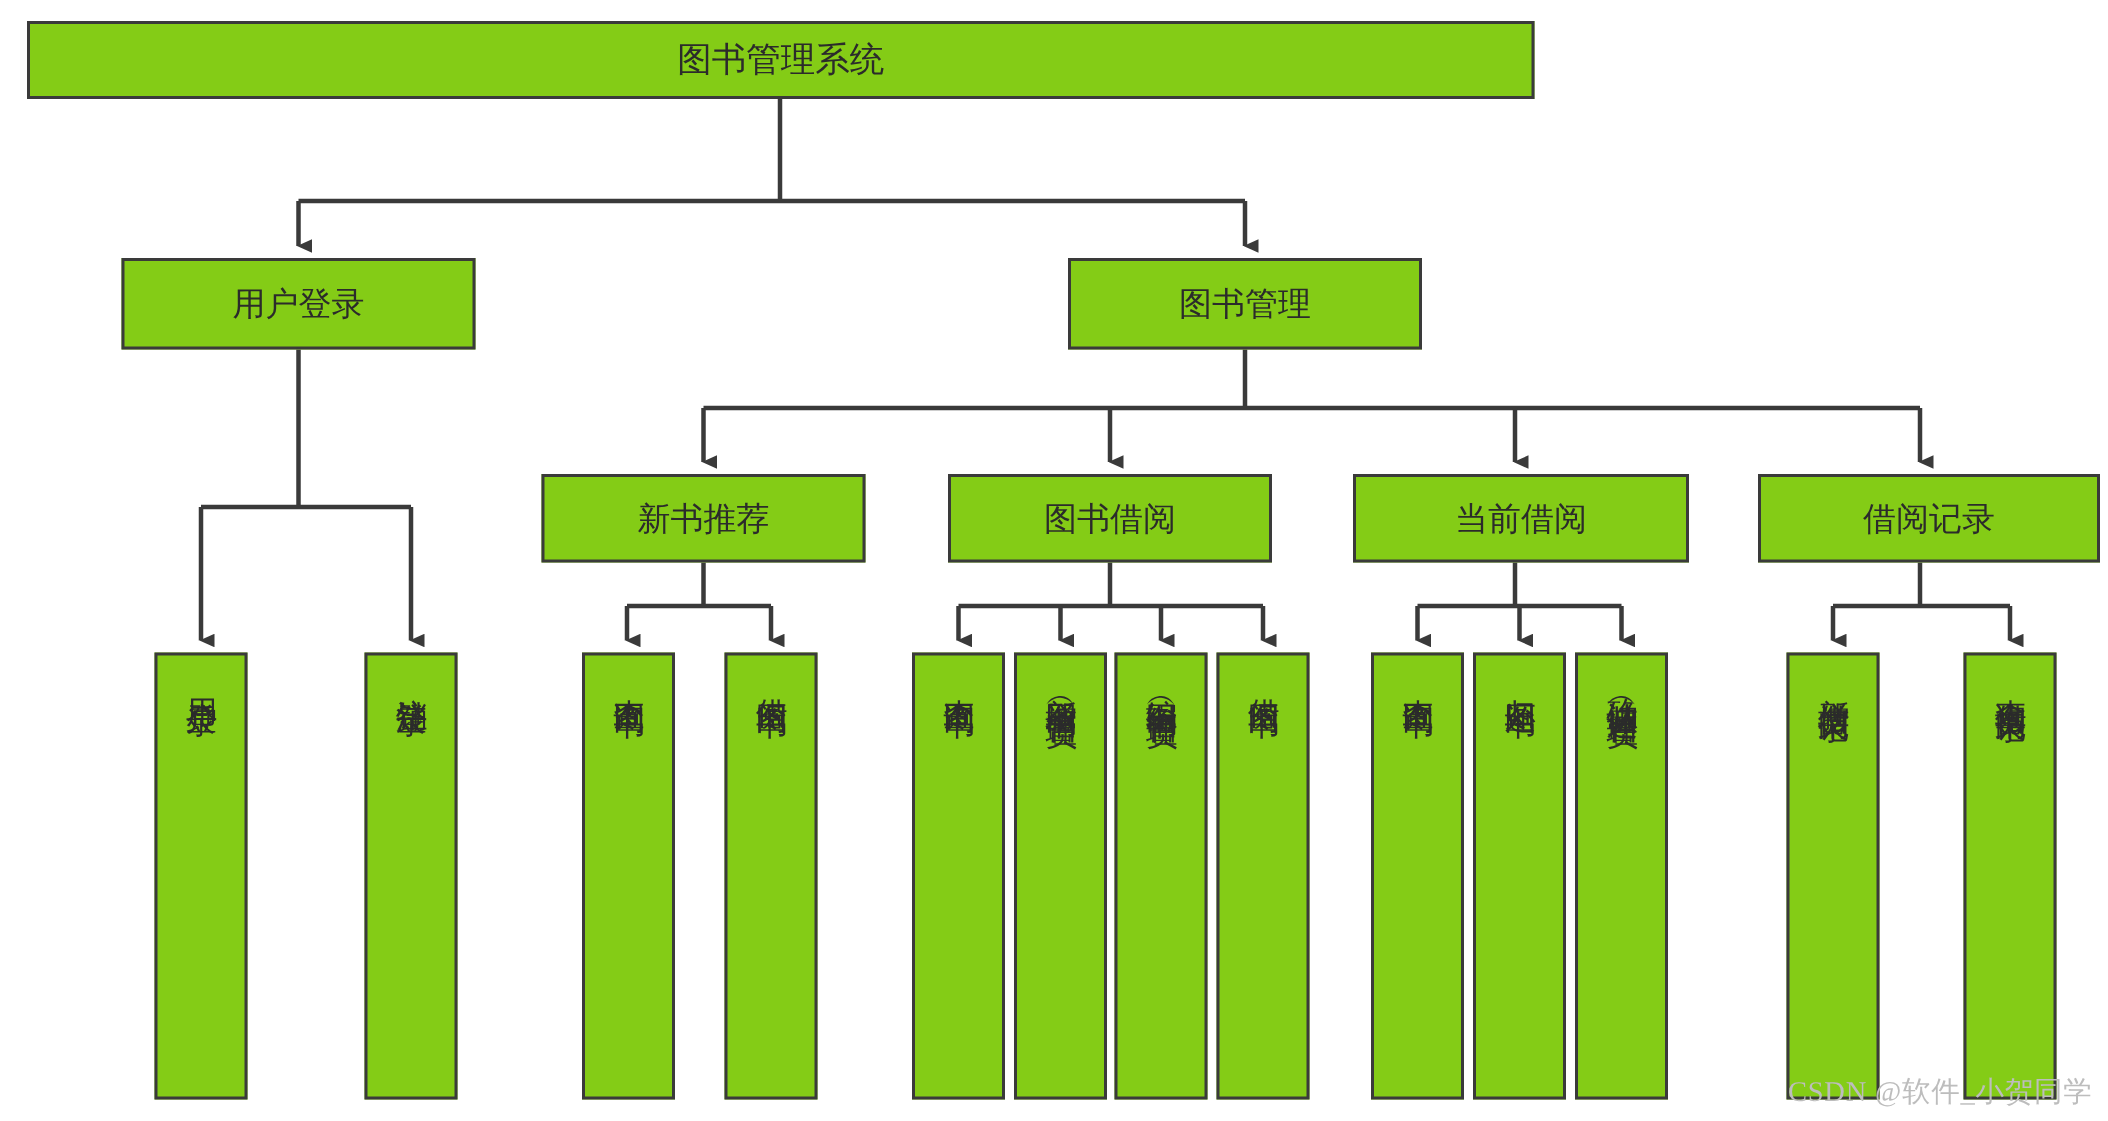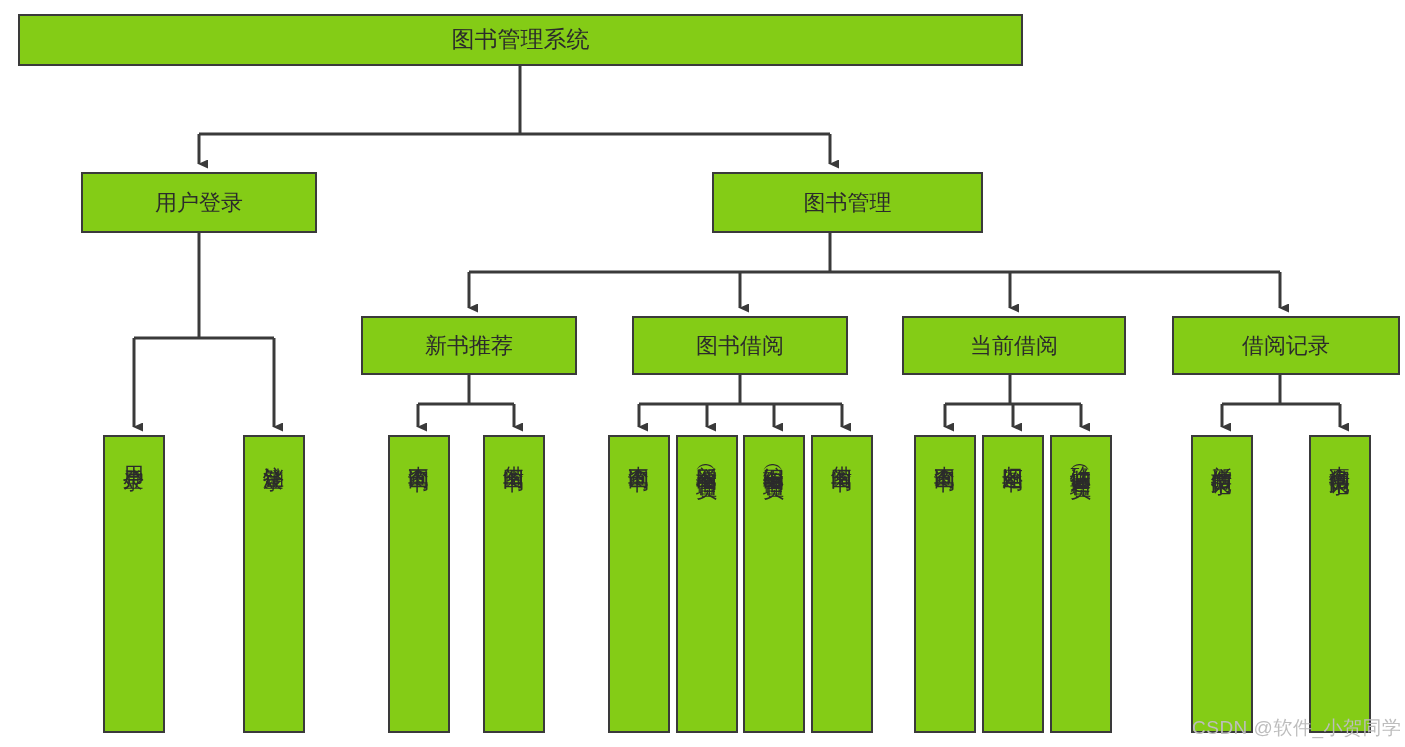--- a/index.html
+++ b/index.html
@@ -66,20 +66,21 @@
     line-height: 1;
     white-space: nowrap;
   }
   .watermark {
     position: absolute;
     font-size: 19px;
     color: #bdbdbd;
     white-space: nowrap;
     z-index: 5;
     letter-spacing: 0.5px;
+    font-family: Liberation Serif, serif;
   }
 </style>
 </head>
 <body>
 
 <div id="diagram-root">
 
   <svg id="edge-layer" viewBox="0 0 1405 747" xmlns="http://www.w3.org/2000/svg">
     <defs>
       <marker id="arrowhead" markerWidth="9" markerHeight="10" refX="4.5" refY="9" orient="auto" markerUnits="userSpaceOnUse">
@@ -130,21 +131,21 @@
     </g>
   </svg>
 
   <div class="node horiz root" style="left:18px; top:14px; width:1005px; height:52px;">
     <span class="node-label">图书管理系统</span>
   </div>
 
   <div class="node horiz" style="left:81px; top:172px; width:236px; height:61px;">
     <span class="node-label">用户登录</span>
   </div>
-  <div class="node horiz" style="left:712px; top:172px; width:271px; height:61px;">
+  <div class="node horiz" style="left:712px; top:172px; width:236px; height:61px;">
     <span class="node-label">图书管理</span>
   </div>
 
   <div class="node horiz" style="left:632px; top:316px; width:216px; height:59px;">
     <span class="node-label">图书借阅</span>
   </div>
   <div class="node horiz" style="left:361px; top:316px; width:216px; height:59px;">
     <span class="node-label">新书推荐</span>
   </div>
   <div class="node horiz" style="left:902px; top:316px; width:224px; height:59px;">

